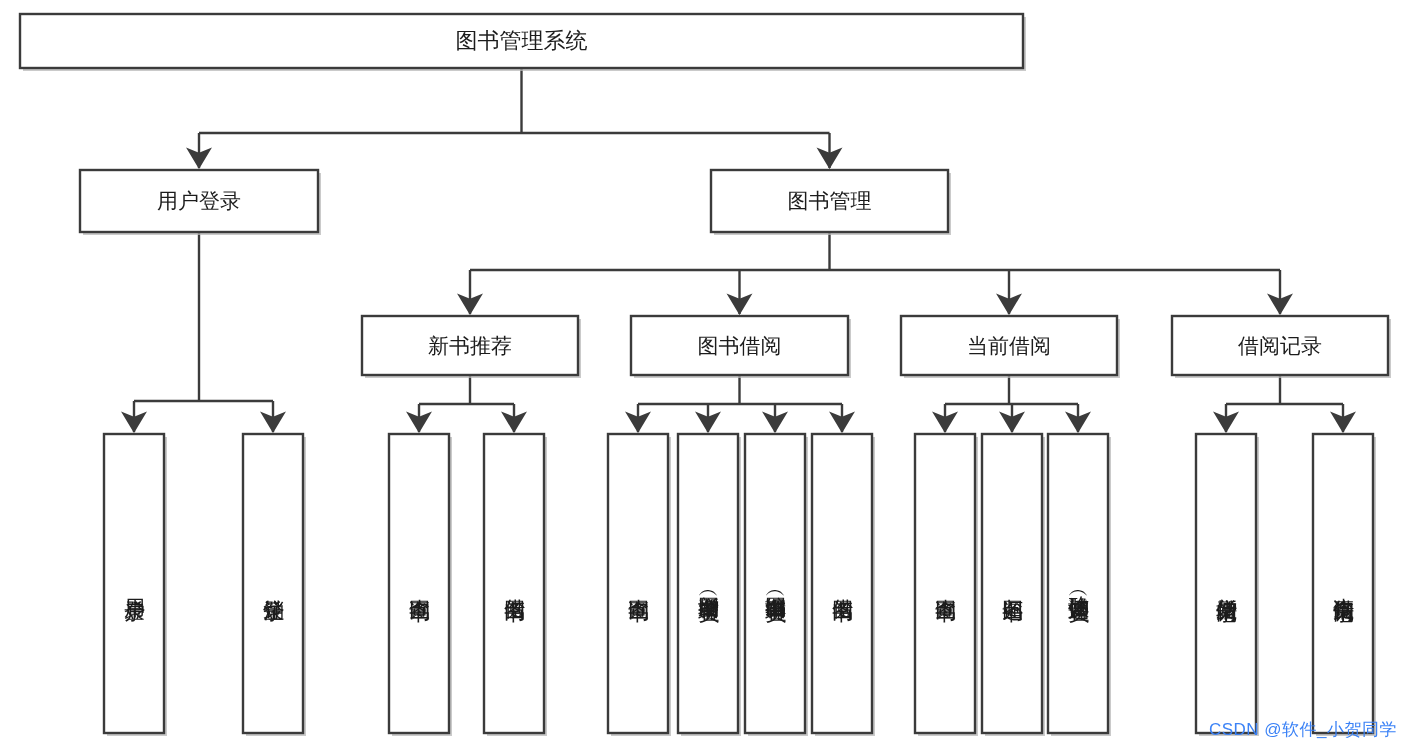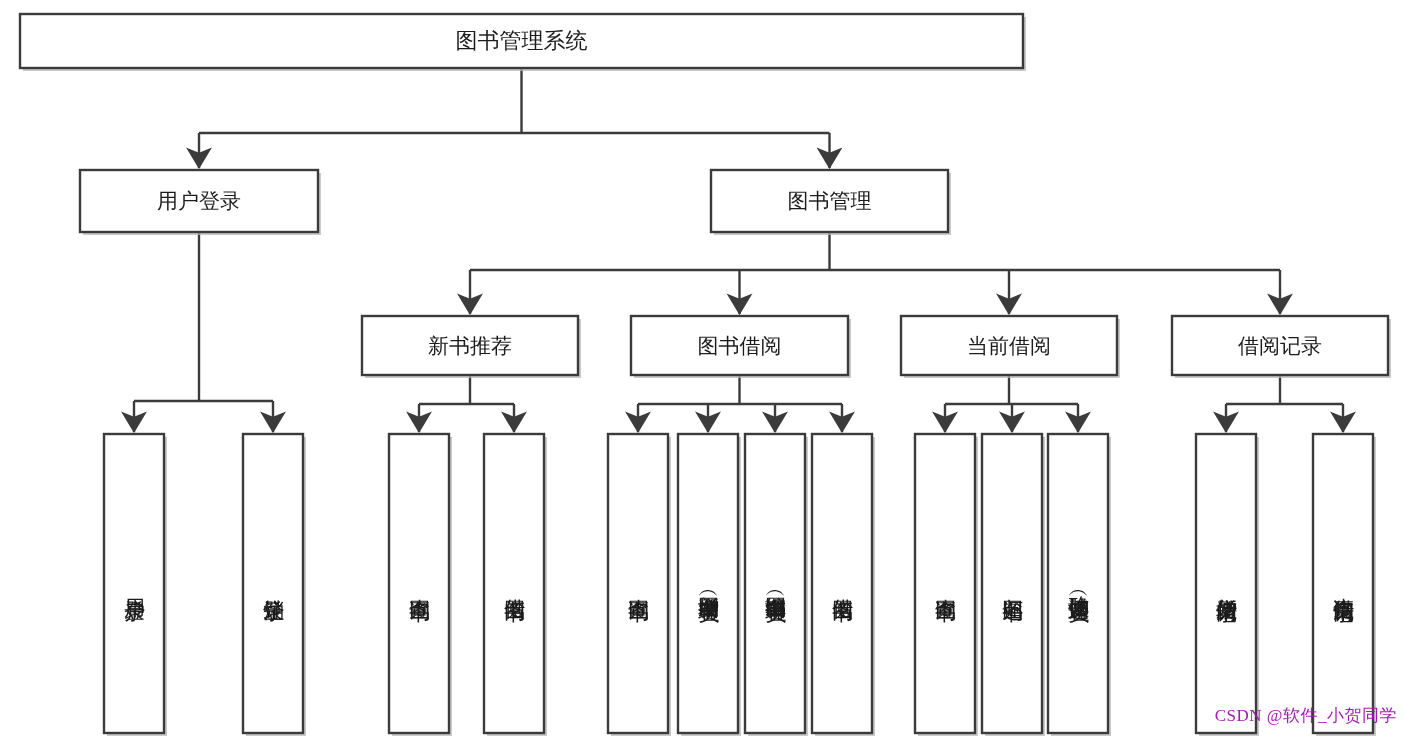--- a/index.html
+++ b/index.html
@@ -66,24 +66,24 @@
     font-family: "DejaVu Sans", "Liberation Sans", sans-serif;
     font-size: 21px;
     line-height: 1.12;
     color: #1c1c1c;
     letter-spacing: 1px;
     white-space: nowrap;
   }
   .watermark {
     position: absolute;
     right: 8px;
-    bottom: 20px;
-    font-family: Liberation Serif, serif;
+    bottom: 6px;
+    font-family: Liberation Sans, sans-serif;
     font-size: 17px;
-    color: #a21caf;
+    color: #3b82f6;
     letter-spacing: 0.5px;
     white-space: nowrap;
   }
 </style>
 </head>
 <body>
 
 <div id="diagram-root">
 
   <svg class="flow" viewBox="0 0 1405 747">

